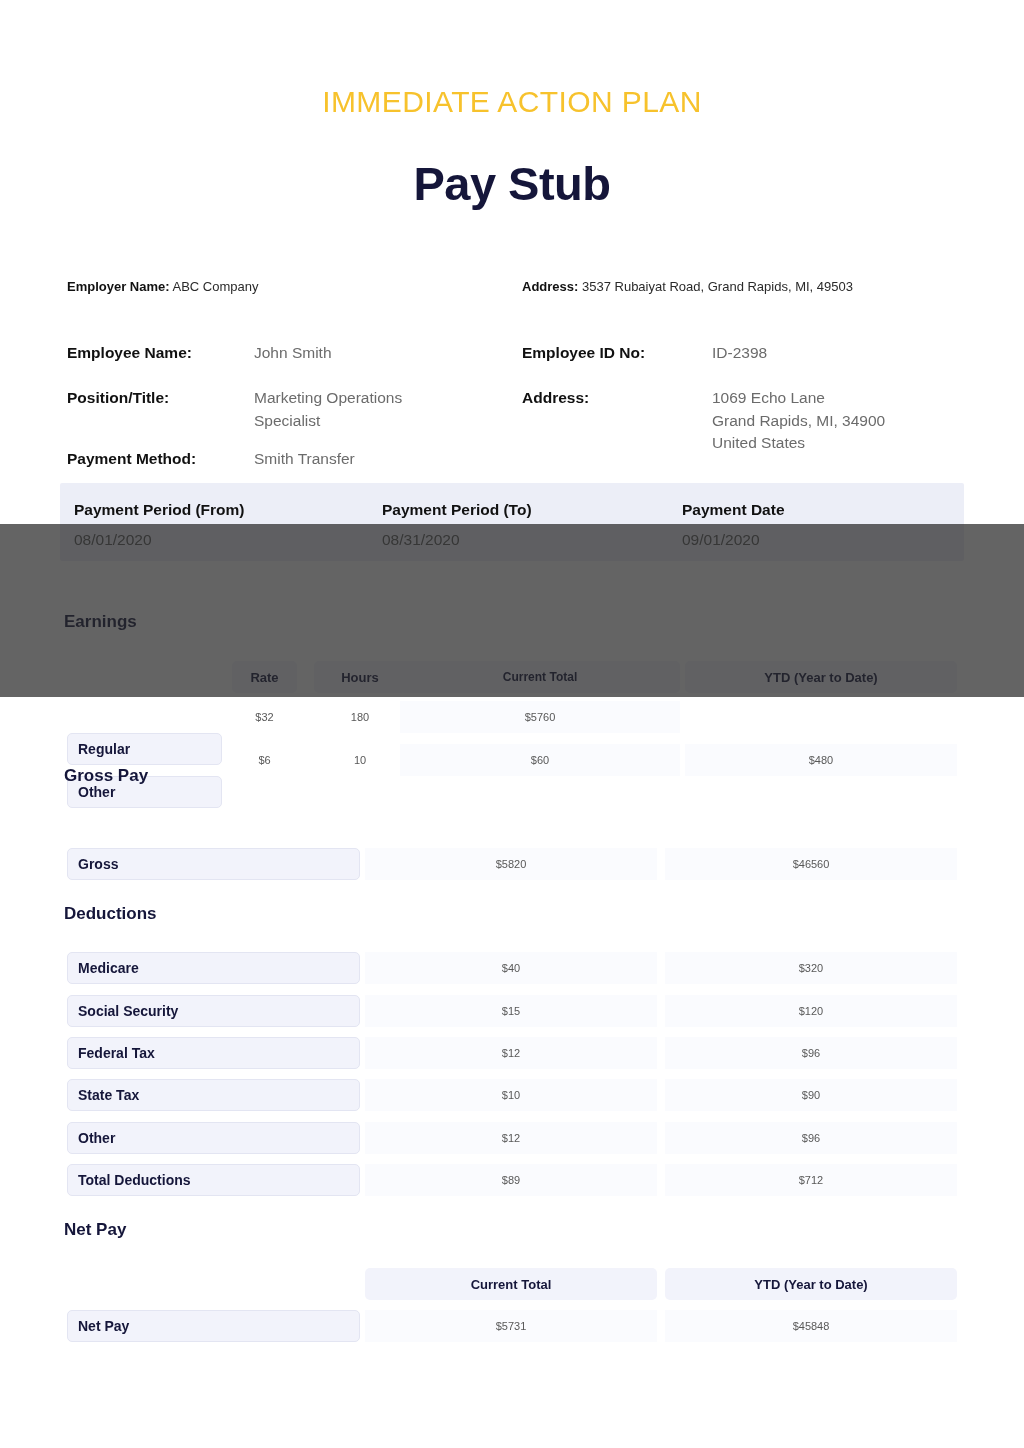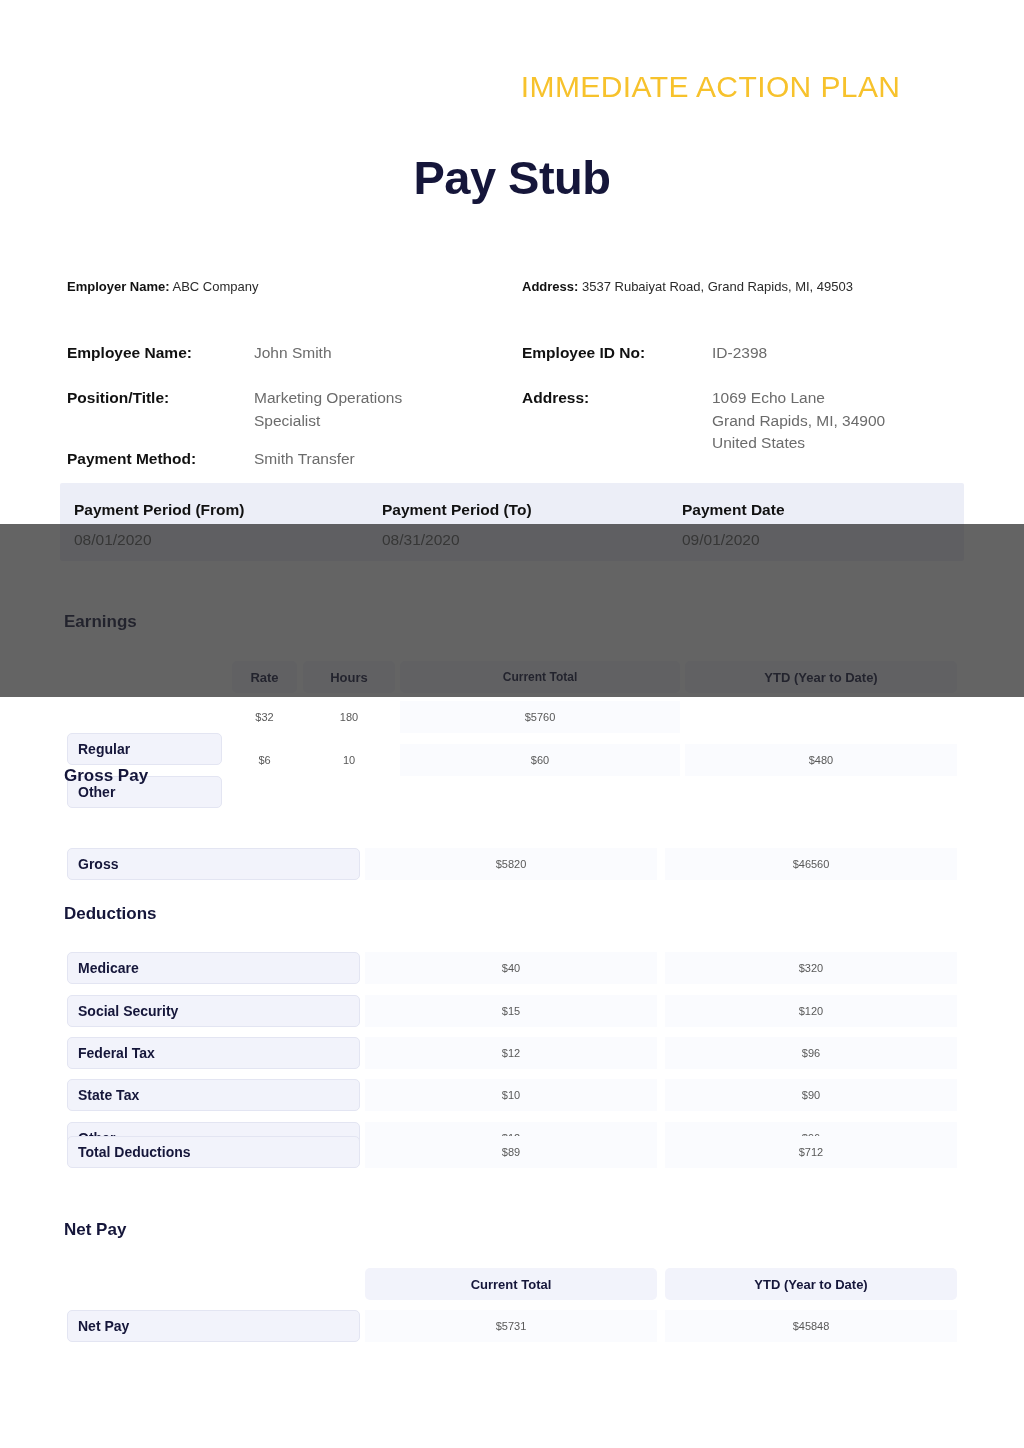--- a/index.html
+++ b/index.html
@@ -15,21 +15,21 @@
   .page {
     position: relative;
     width: 1024px;
     height: 1448px;
     background: #ffffff;
   }
 
   
   .doc-title {
     position: absolute;
-    top: 150px;
+    top: 156px;
     left: 0;
     width: 1024px;
     text-align: center;
     font-size: 47px;
     font-weight: bold;
     color: #15163a;
     letter-spacing: -0.5px;
   }
 
   
@@ -155,21 +155,21 @@
     display: flex;
     align-items: center;
     justify-content: center;
     font-size: 11px;
     color: #585858;
   }
   .val-cell.plain { background: transparent; }
 
   
   .col-rate  { left: 232px; width: 65px; }
-  .col-hours { left: 303px; width: 92px; }
+  .col-hours { left: 314px; width: 92px; }
   .col-cur   { left: 400px; width: 280px; }
   .col-ytd   { left: 685px; width: 272px; }
   .col-cur-w { left: 365px; width: 292px; }
   .col-ytd-w { left: 665px; width: 292px; }
 
   
   .earn-hdr   { top: 661px; height: 32px; }
   .earn-r1    { top: 701px; height: 32px; }
   .earn-r2    { top: 744px; height: 32px; }
 
@@ -194,21 +194,21 @@
     z-index: 40;
     pointer-events: none;
   }
   .overlay-text {
     position: absolute;
     left: 0;
     top: 0;
     width: 1024px;
     height: 173px;
     display: flex;
-    flex-direction: row;
+    flex-direction: column;
     align-items: center;
     justify-content: center;
     z-index: 50;
   }
   .ot-line1 {
     font-size: 26px;
     color: #ffffff;
     letter-spacing: 0.4px;
     line-height: 1.2;
     text-align: center;
@@ -344,21 +344,21 @@
   <div class="tbl ded-r" style="top:1079px">
     <div class="chip">State Tax</div>
     <div class="val-cell col-cur-w">$10</div>
     <div class="val-cell col-ytd-w">$90</div>
   </div>
   <div class="tbl ded-r" style="top:1122px">
     <div class="chip">Other</div>
     <div class="val-cell col-cur-w">$12</div>
     <div class="val-cell col-ytd-w">$96</div>
   </div>
-  <div class="tbl ded-r" style="top:1136px">
+  <div class="tbl ded-r" style="top:1164px">
     <div class="chip">Total Deductions</div>
     <div class="val-cell col-cur-w">$89</div>
     <div class="val-cell col-ytd-w">$712</div>
   </div>
 
   <div class="sec-head sec-net">Net Pay</div>
 
   <div class="tbl net-hdr">
     <div class="hdr-cell col-cur-w">Current Total</div>
     <div class="hdr-cell col-ytd-w">YTD (Year to Date)</div>

